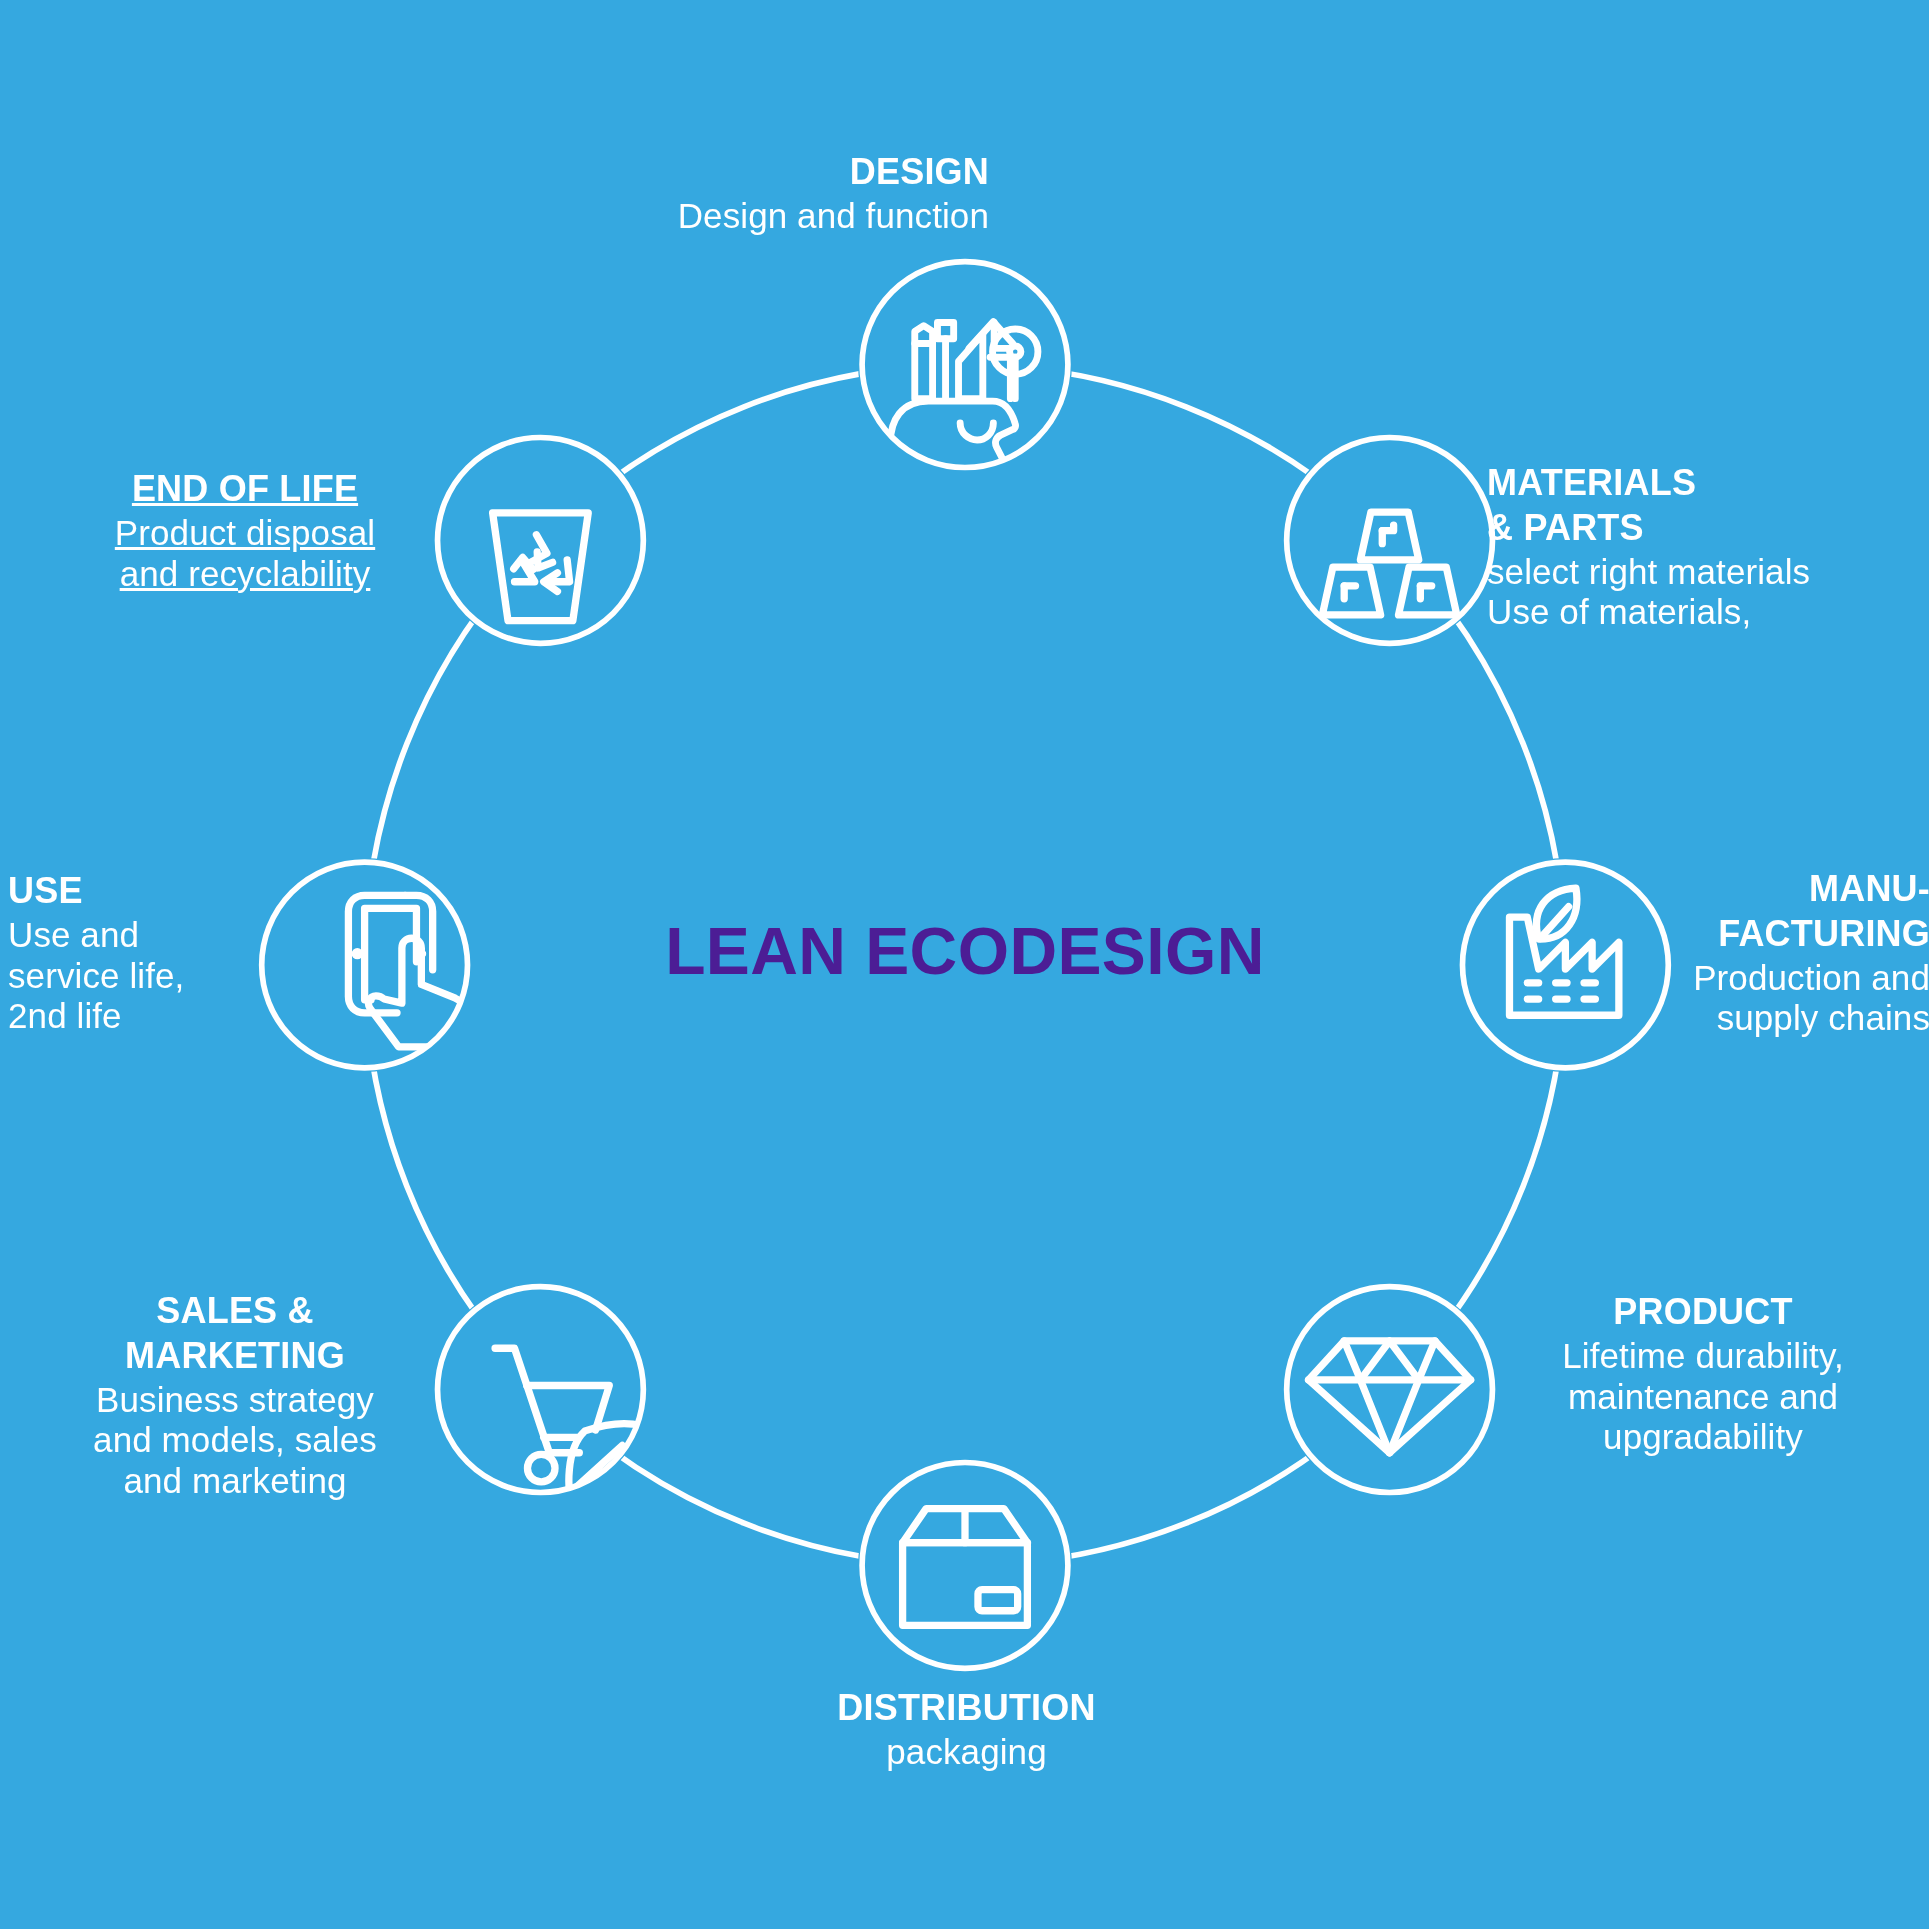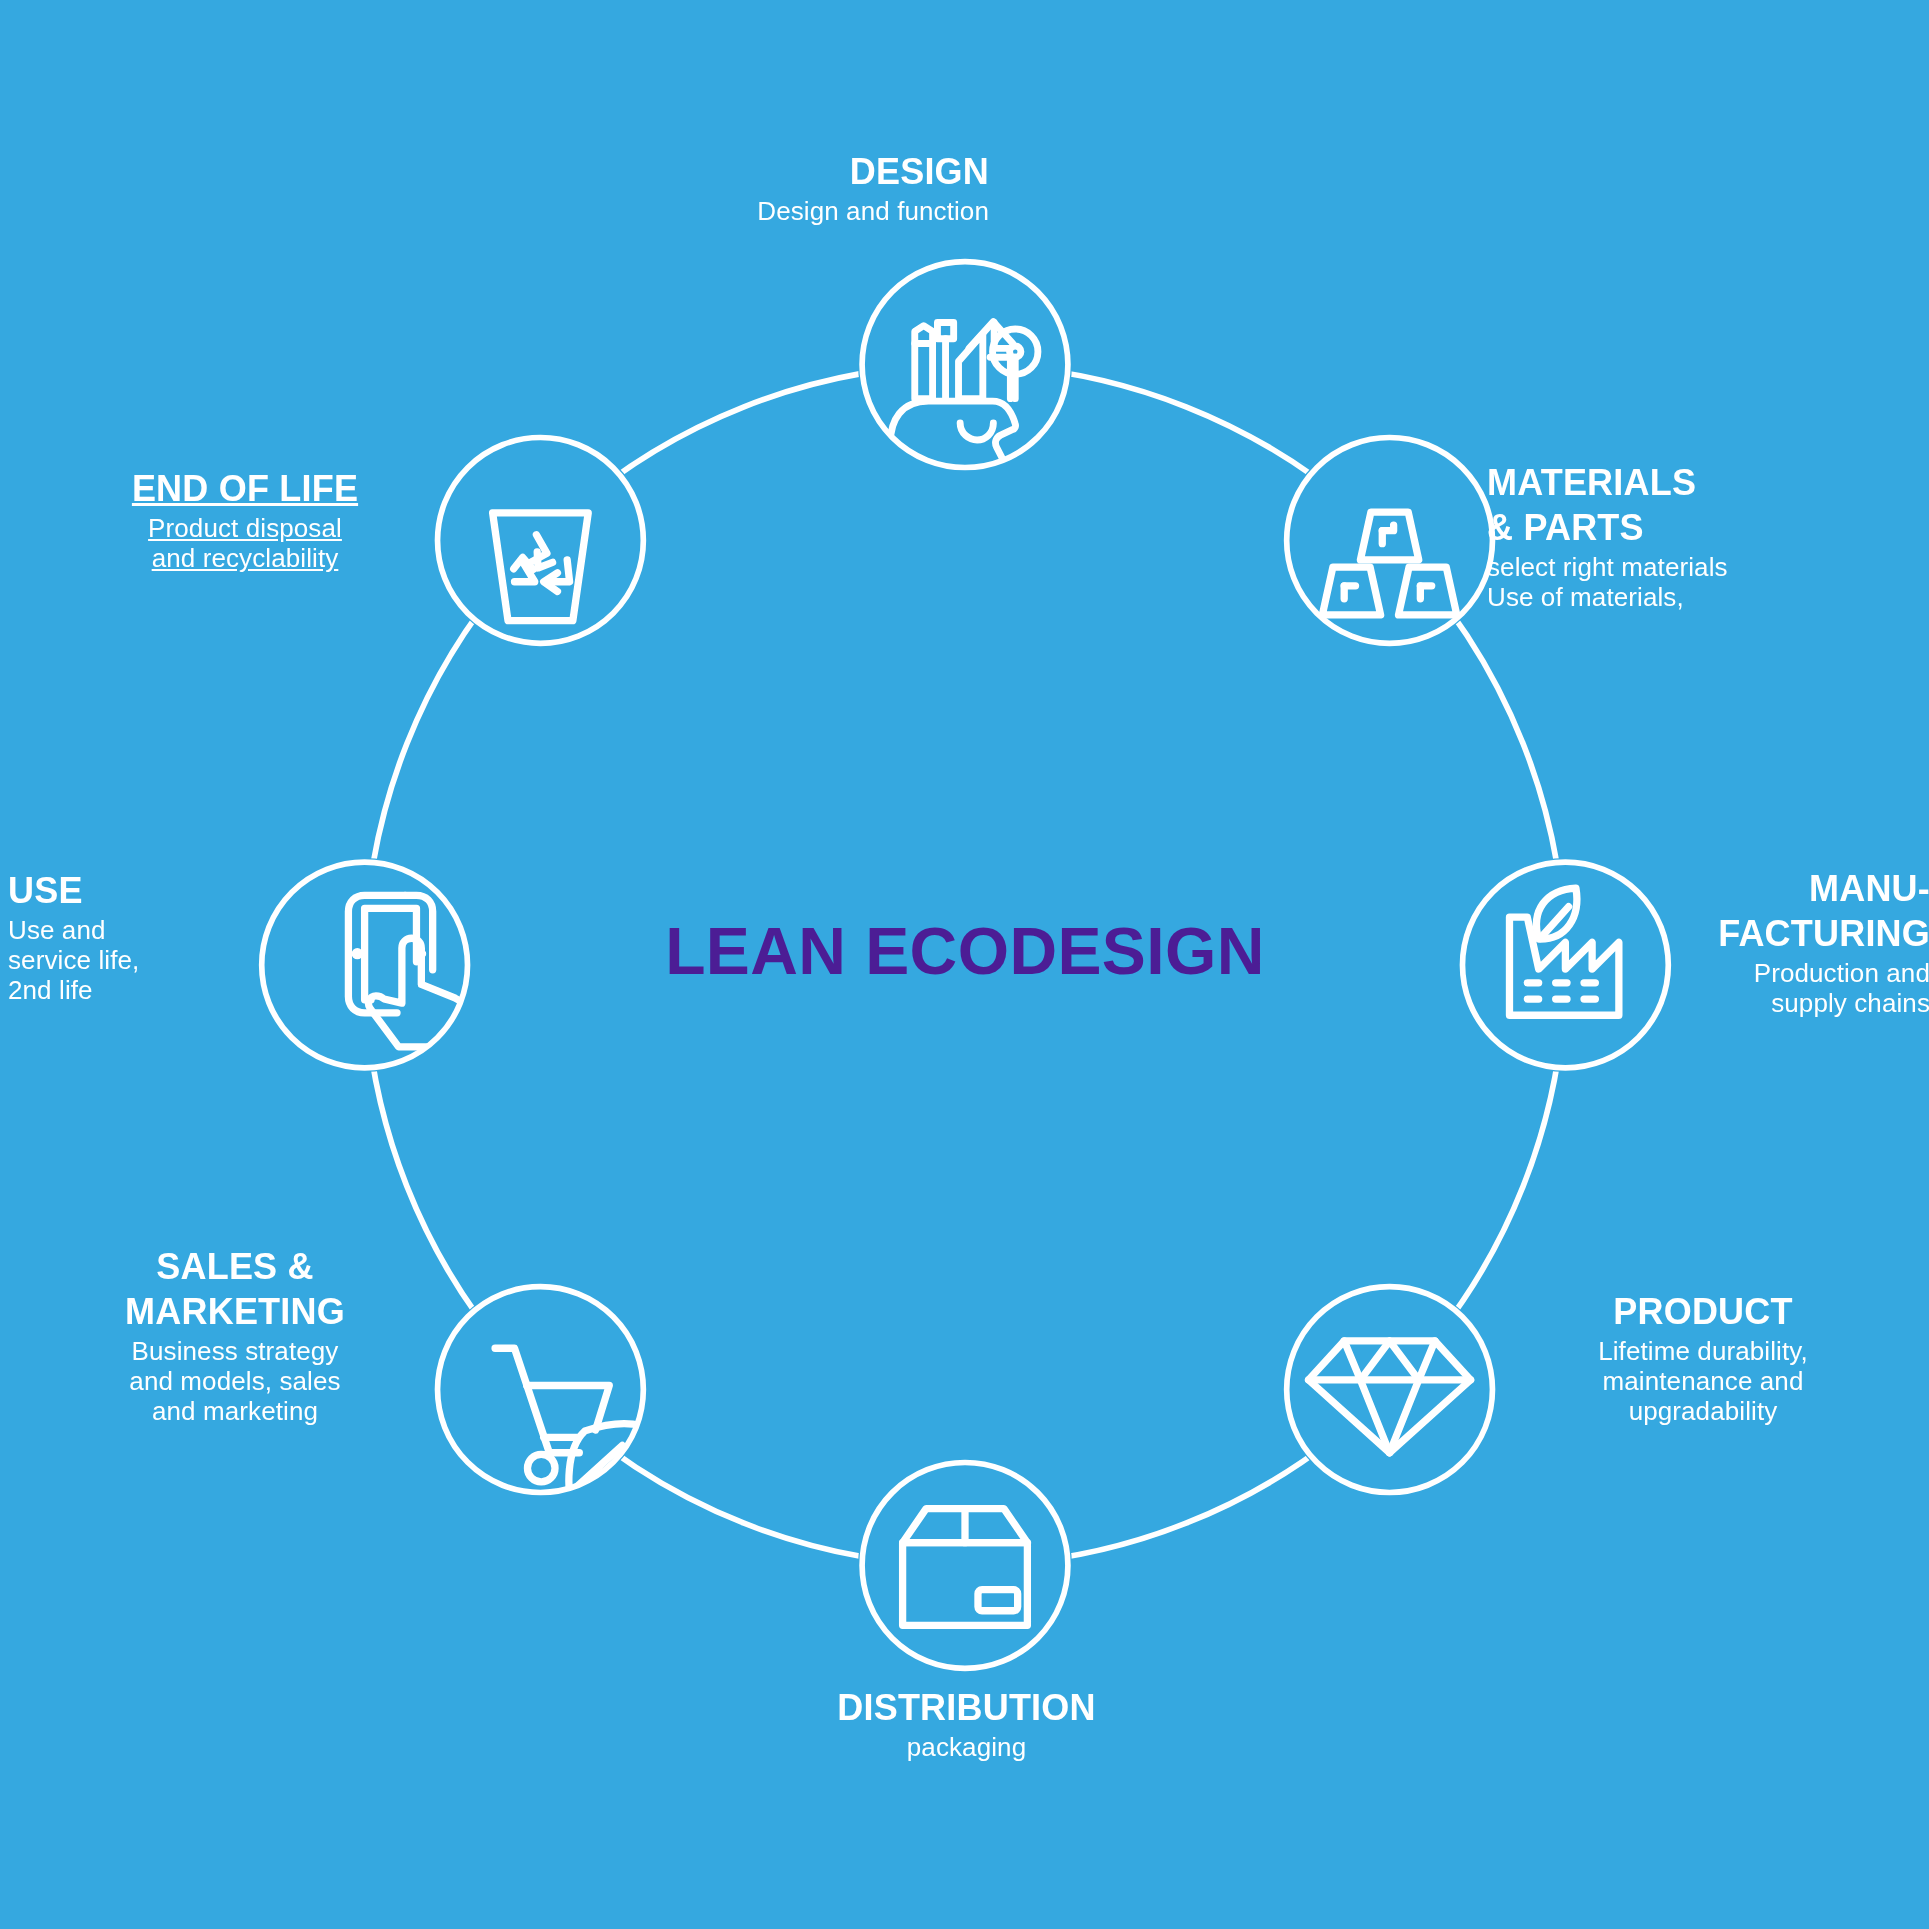--- a/index.html
+++ b/index.html
@@ -47,29 +47,29 @@
   .label .title {
     display: block;
     font-weight: bold;
     font-size: 36px;
     letter-spacing: 0.2px;
     margin-bottom: 3.2px;
   }
   .label .desc {
     display: block;
     font-weight: normal;
-    font-size: 26px;
+    font-size: 35px;
     letter-spacing: 0.1px;
   }
   .lbl-design     { left: 535px;  top: 151px;  width: 454px; text-align: right; }
   .lbl-materials  { left: 1487px; top: 462px;  width: 429px; text-align: left; }
   .lbl-manu       { left: 1590px; top: 868px; width: 340px; text-align: right; }
   .lbl-product    { left: 1527px; top: 1291px; width: 352px; text-align: center; }
   .lbl-distrib    { left: 774px;  top: 1687px; width: 385px; text-align: center; }
-  .lbl-sales      { left: 57px;   top: 1246px; width: 356px; text-align: center; }
+  .lbl-sales      { left: 57px;   top: 1290px; width: 356px; text-align: center; }
   .lbl-use        { left: 8px;   top: 870px; width: 251px; }
   .lbl-endoflife  { left: 71px;   top: 468px;  width: 348px; text-align: center; text-decoration: underline; }
 </style>
 </head>
 <body>
 
 <div id="stage">
 
   <svg id="diagram-svg" viewBox="0 0 2382 2382">
     <defs>

